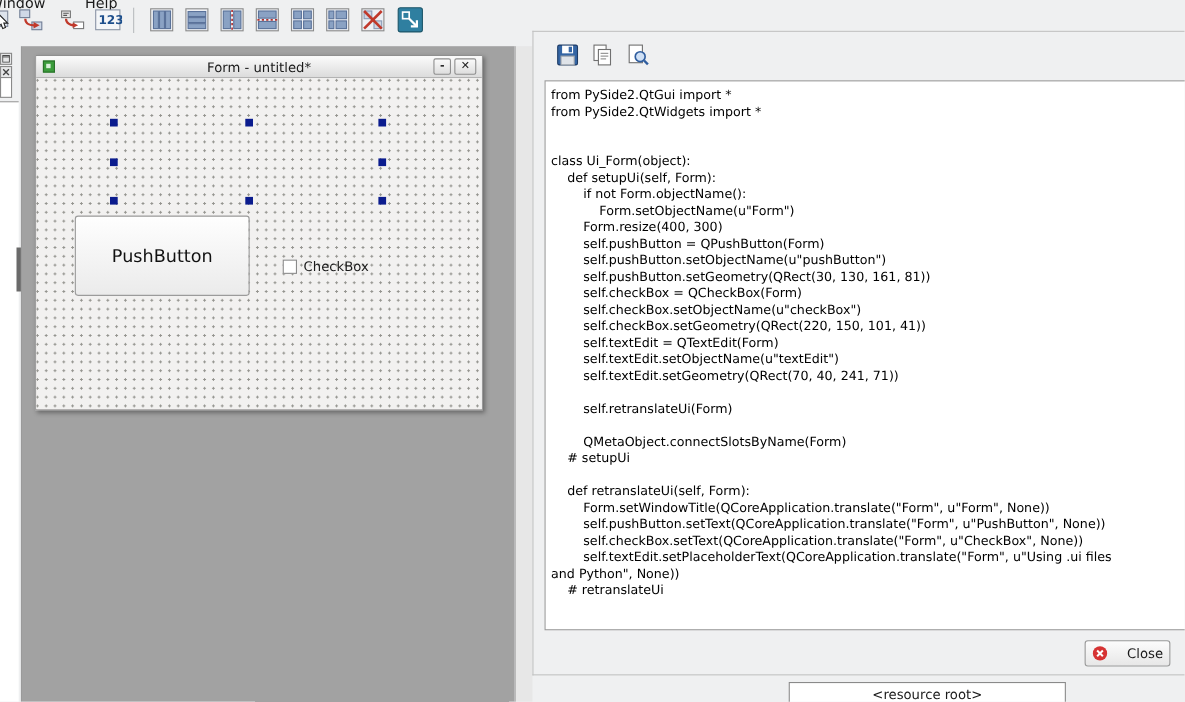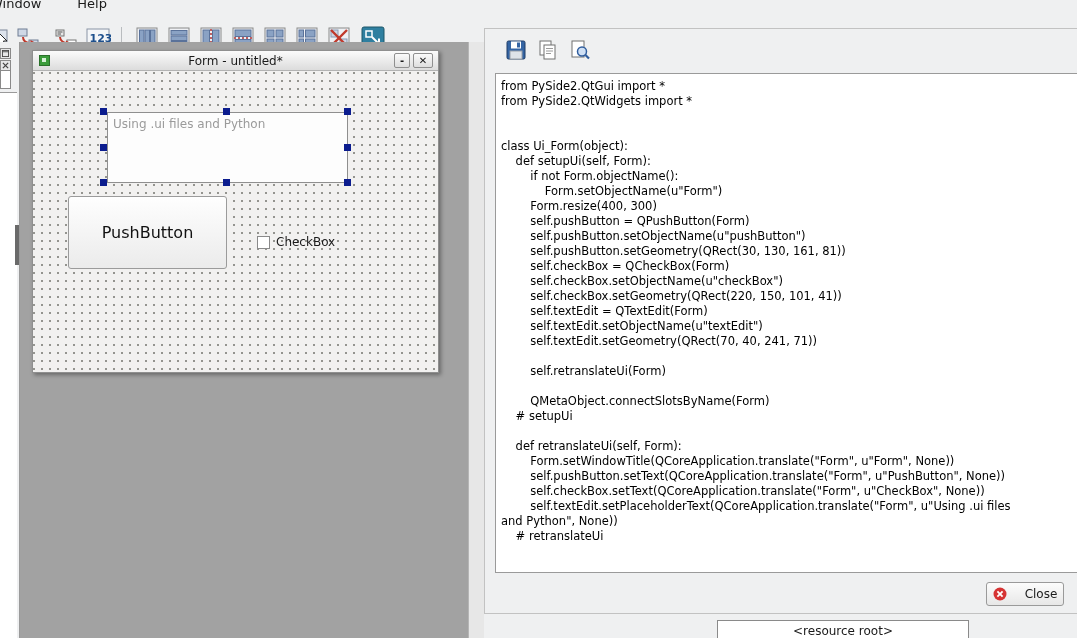--- a/index.html
+++ b/index.html
@@ -4,21 +4,21 @@
 <style>
   * { margin:0; padding:0; box-sizing:border-box; }
   html,body { width:1077px; height:638px; overflow:hidden; }
   body { position:relative; font-family:"DejaVu Sans", sans-serif; background:#eff0f1; font-size:12px; color:#1a1a1a; }
 
   
   #menubar { position:absolute; top:-6px; left:-14px; display:flex; gap:28px; font-size:13px; }
   .menu-item { padding:2px 4px; }
 
   
-  #toolbar { position:absolute; top:24px; left:0; height:30px; width:480px; }
+  #toolbar { position:absolute; top:4px; left:0; height:30px; width:480px; }
   .tbtn { position:absolute; top:0; width:28px; height:28px; display:flex; align-items:center; justify-content:center; }
   .tbtn svg { width:26px; height:26px; }
   #tb-sep { position:absolute; left:121px; top:3px; width:1px; height:23px; background:#b9bcbf; }
 
   
   #left-dock { position:absolute; left:0; top:42px; width:20px; height:596px; background:#eff0f1; border-right:1px solid #9a9a9a; }
   .dock-btn { position:absolute; left:0; width:11px; height:11px; background:#e6e7e8; border:1px solid #8a8a8a; display:flex; align-items:center; justify-content:center; }
   #dock-filter { position:absolute; left:0; top:28px; width:11px; height:19px; background:#ffffff; border:1px solid #8a8a8a; }
   #dock-list { position:absolute; left:0; top:50px; width:17px; height:546px; background:#ffffff; border-top:1px solid #9a9a9a; }
   #dock-scroll-handle { position:absolute; left:15px; top:183px; width:4px; height:40px; background:#6a6a6a; }
@@ -200,23 +200,20 @@
 
 <div id="form-window">
   <div id="form-titlebar">
     <span id="form-icon"></span>
     <span id="form-title">Form - untitled*</span>
     <span class="title-btn" id="btn-min">-</span>
     <span class="title-btn" id="btn-close">✕</span>
   </div>
   <div id="form-body"></div>
 
-  <div id="w-textedit">
-    <span>Using .ui files and Python</span>
-  </div>
 
   <div class="handle" style="left:67px;top:57px;"></div>
   <div class="handle" style="left:190px;top:57px;"></div>
   <div class="handle" style="left:311px;top:57px;"></div>
   <div class="handle" style="left:67px;top:93px;"></div>
   <div class="handle" style="left:311px;top:93px;"></div>
   <div class="handle" style="left:67px;top:128px;"></div>
   <div class="handle" style="left:190px;top:128px;"></div>
   <div class="handle" style="left:311px;top:128px;"></div>
 

